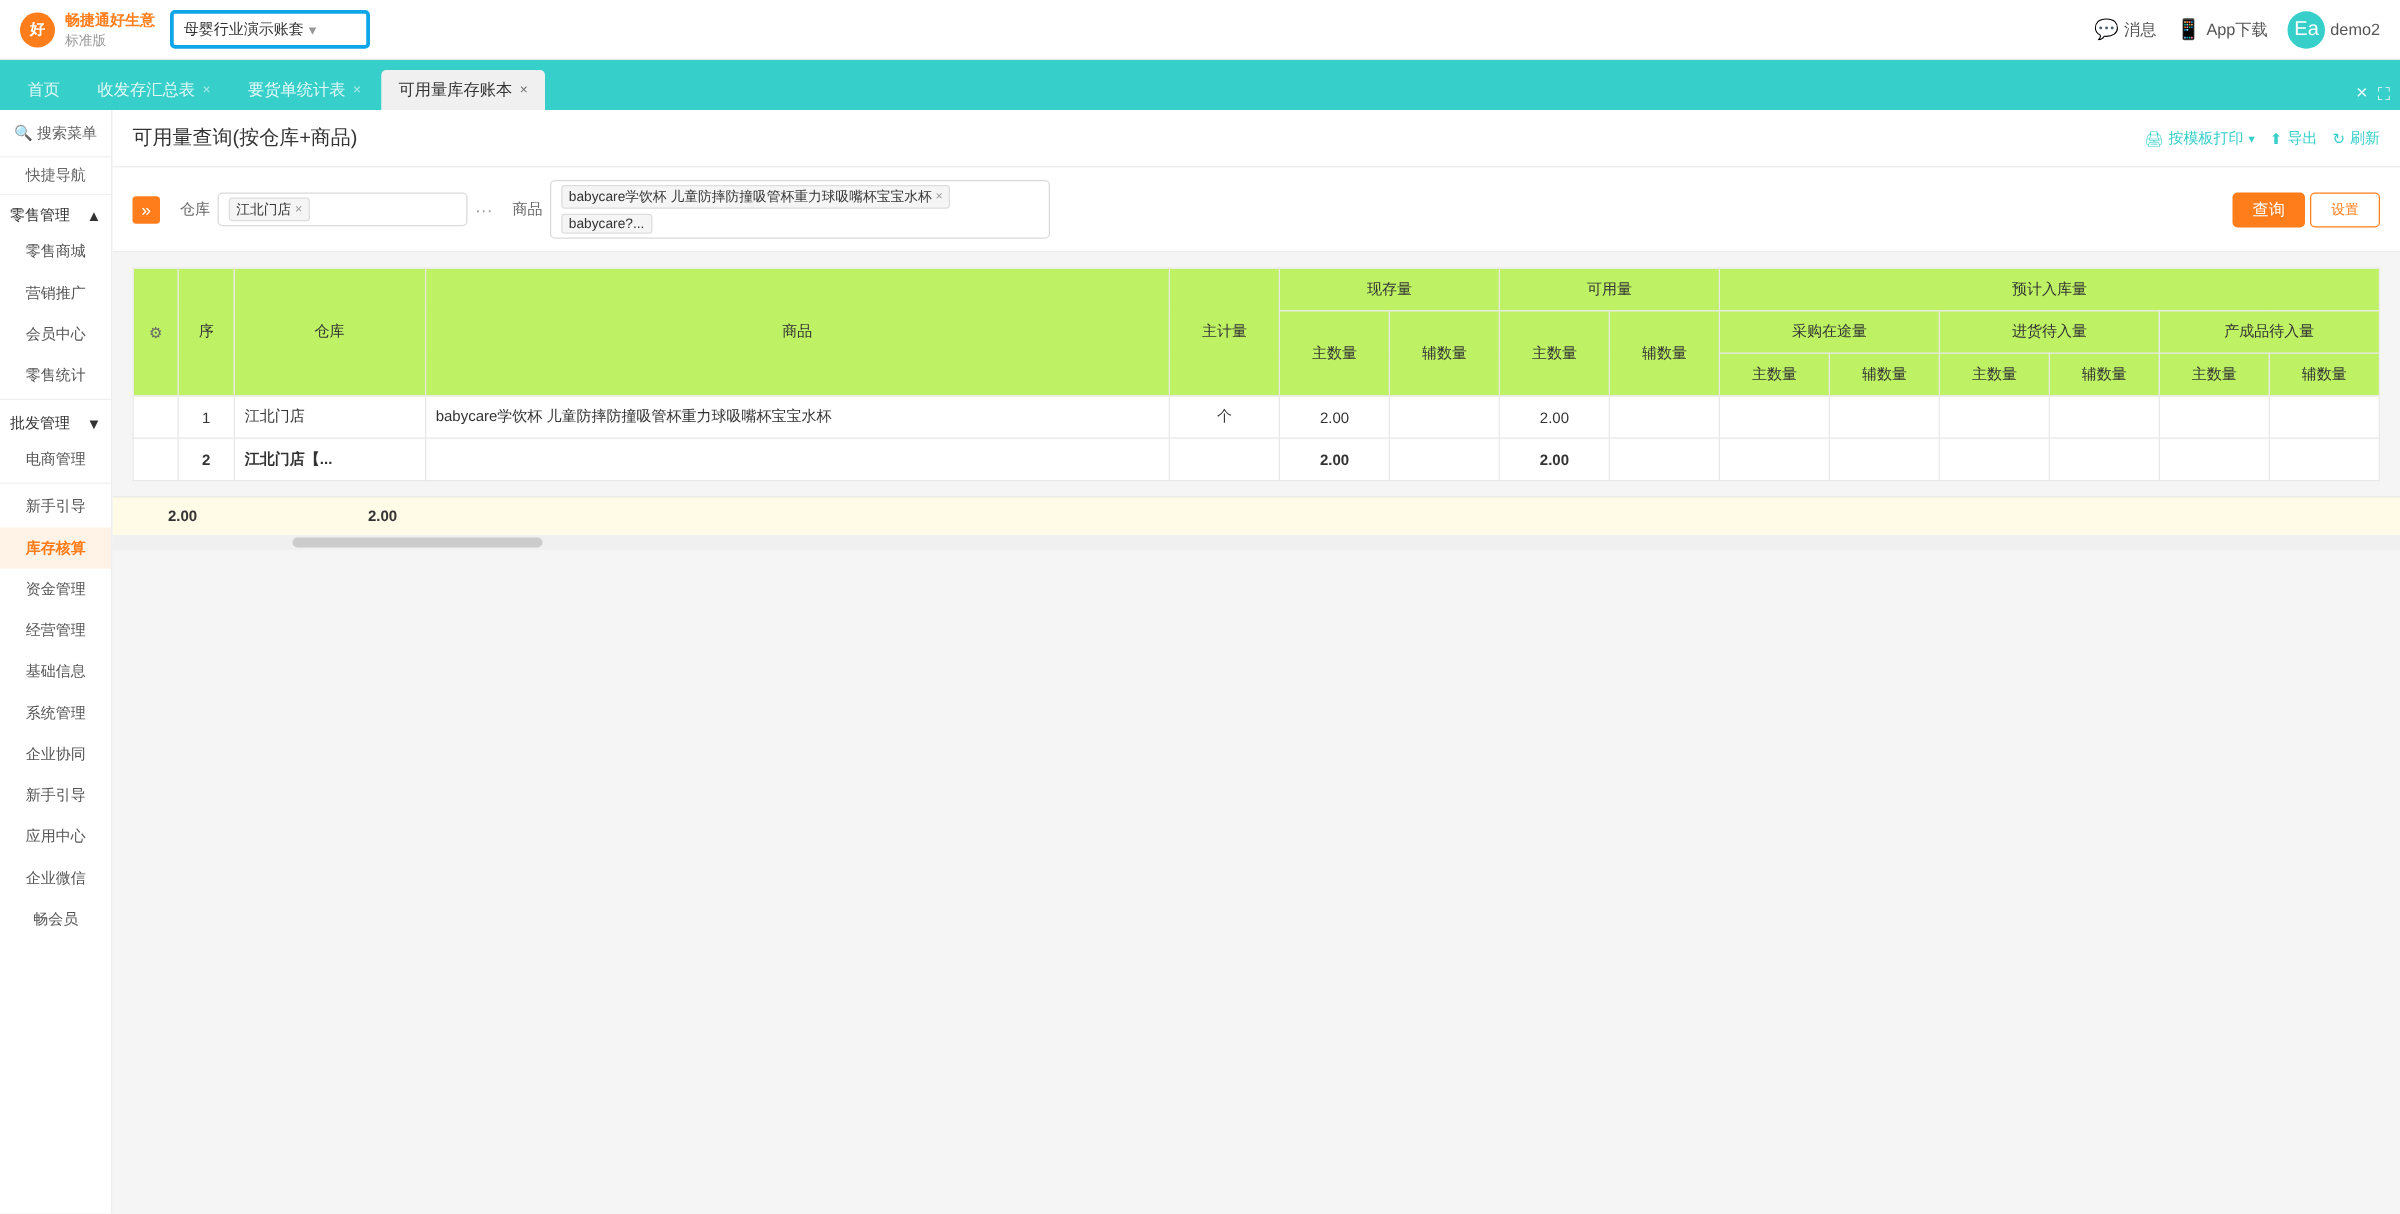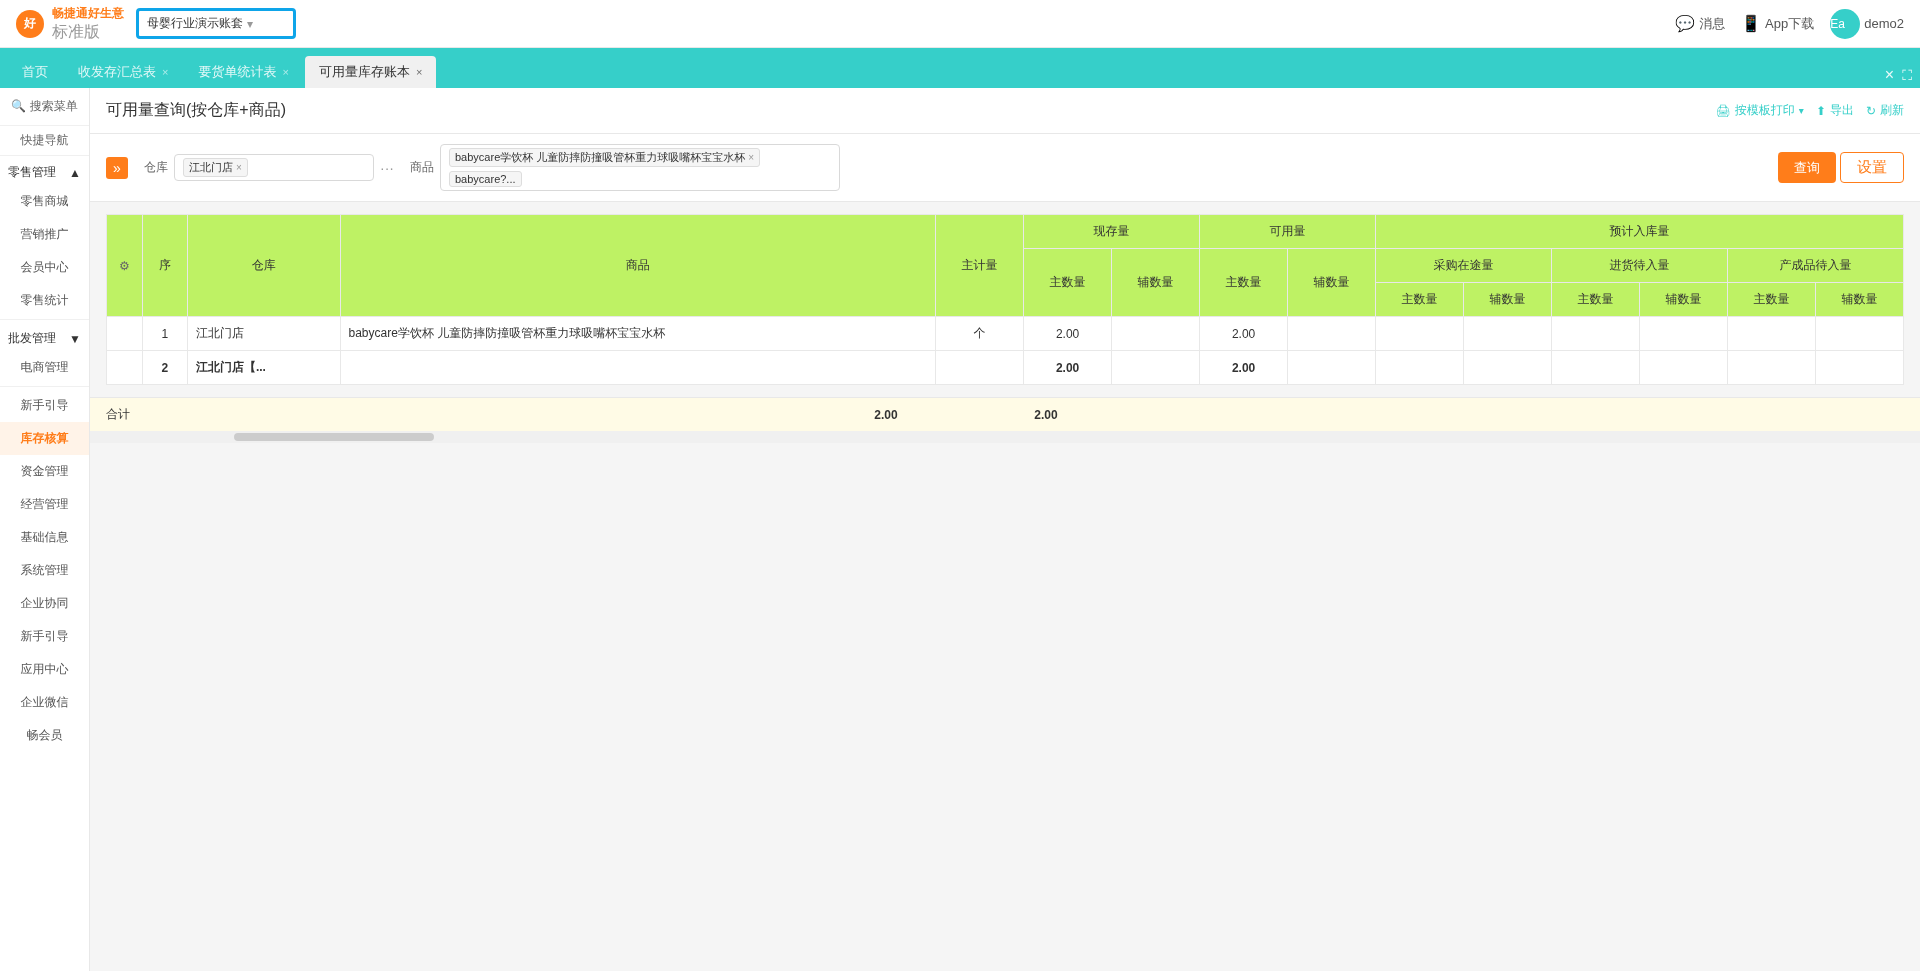--- a/index.html
+++ b/index.html
@@ -15,21 +15,21 @@
       justify-content: space-between;
       padding: 0 16px;
       flex-shrink: 0;
     }
     .top-bar-left { display: flex; align-items: center; gap: 12px; }
     .logo-area { display: flex; align-items: center; gap: 8px; }
     .logo-icon { width: 28px; height: 28px; background: #ff7d1a; border-radius: 50%; display: flex; align-items: center; justify-content: center; color: white; font-size: 12px; font-weight: bold; }
     .industry-select { display: flex; align-items: center; gap: 4px; border: 3px solid #0ea5e9; border-radius: 4px; padding: 4px 8px; font-size: 12px; color: #333; cursor: pointer; min-width: 160px; }
     .top-bar-right { display: flex; align-items: center; gap: 16px; }
     .top-bar-action { display: flex; align-items: center; gap: 4px; font-size: 13px; color: #555; cursor: pointer; }
-    .avatar { width: 30px; height: 30px; border-radius: 50%; background: #36cfc9; display: flex; align-items: center; color: white; font-size: 12px; }
+    .avatar { width: 30px; height: 30px; border-radius: 50%; background: #36cfc9; display: flex; align-items: center; justify-content: center; color: white; font-size: 16px; }
 
     
     .tab-bar {
       height: 40px;
       background: #36cfc9;
       display: flex;
       align-items: flex-end;
       padding: 0 8px;
       flex-shrink: 0;
     }
@@ -161,21 +161,21 @@
     .filter-tag .remove { cursor: pointer; color: #999; font-size: 10px; }
     .filter-dots { color: #999; font-size: 14px; cursor: pointer; }
     .query-btn {
       background: #ff7d1a; color: white; border: none;
       border-radius: 4px; padding: 5px 16px; cursor: pointer;
       font-size: 13px;
     }
     .settings-btn {
       background: white; color: #ff7d1a; border: 1px solid #ff7d1a;
       border-radius: 4px; padding: 5px 16px; cursor: pointer;
-      font-size: 15px;
+      font-size: 11px;
       font-family: Liberation Serif, serif;
     }
     .filter-right { display: flex; flex-direction: row; gap: 4px; margin-left: auto; }
 
     
     .table-container {
       padding: 12px 16px;
       background: #f5f5f5;
     }
     .data-table {
@@ -234,21 +234,21 @@
   </style>
 </head>
 <body>
 
 <div class="top-bar">
   <div class="top-bar-left">
     <div class="logo-area">
       <div class="logo-icon">好</div>
       <div>
         <div style="font-size:12px;color:#ff7d1a;font-weight:bold;">畅捷通好生意</div>
-        <div style="font-size:16px;color:#999;">标准版</div>
+        <div style="font-size:11px;color:#999;">标准版</div>
       </div>
     </div>
     <div class="industry-select">
       <span>母婴行业演示账套</span>
       <span style="color:#999;">▾</span>
     </div>
   </div>
   <div class="top-bar-right">
     <div class="top-bar-action">
       <span style="font-size:16px;">💬</span>
@@ -477,21 +477,20 @@
             <td></td>
             <td></td>
             <td></td>
             <td></td>
           </tr>
         </tbody>
       </table>
     </div>
 
     <div class="summary-row">
-      <span style="width:740px;display:inline-block;">合计</span>
       <span style="width:80px;display:inline-block;text-align:center;font-weight:bold;">2.00</span>
       <span style="width:80px;display:inline-block;"></span>
       <span style="width:80px;display:inline-block;text-align:center;font-weight:bold;">2.00</span>
     </div>
 
     <div class="scroll-bar-area">
       <div class="scroll-thumb"></div>
     </div>
 
   </div>

